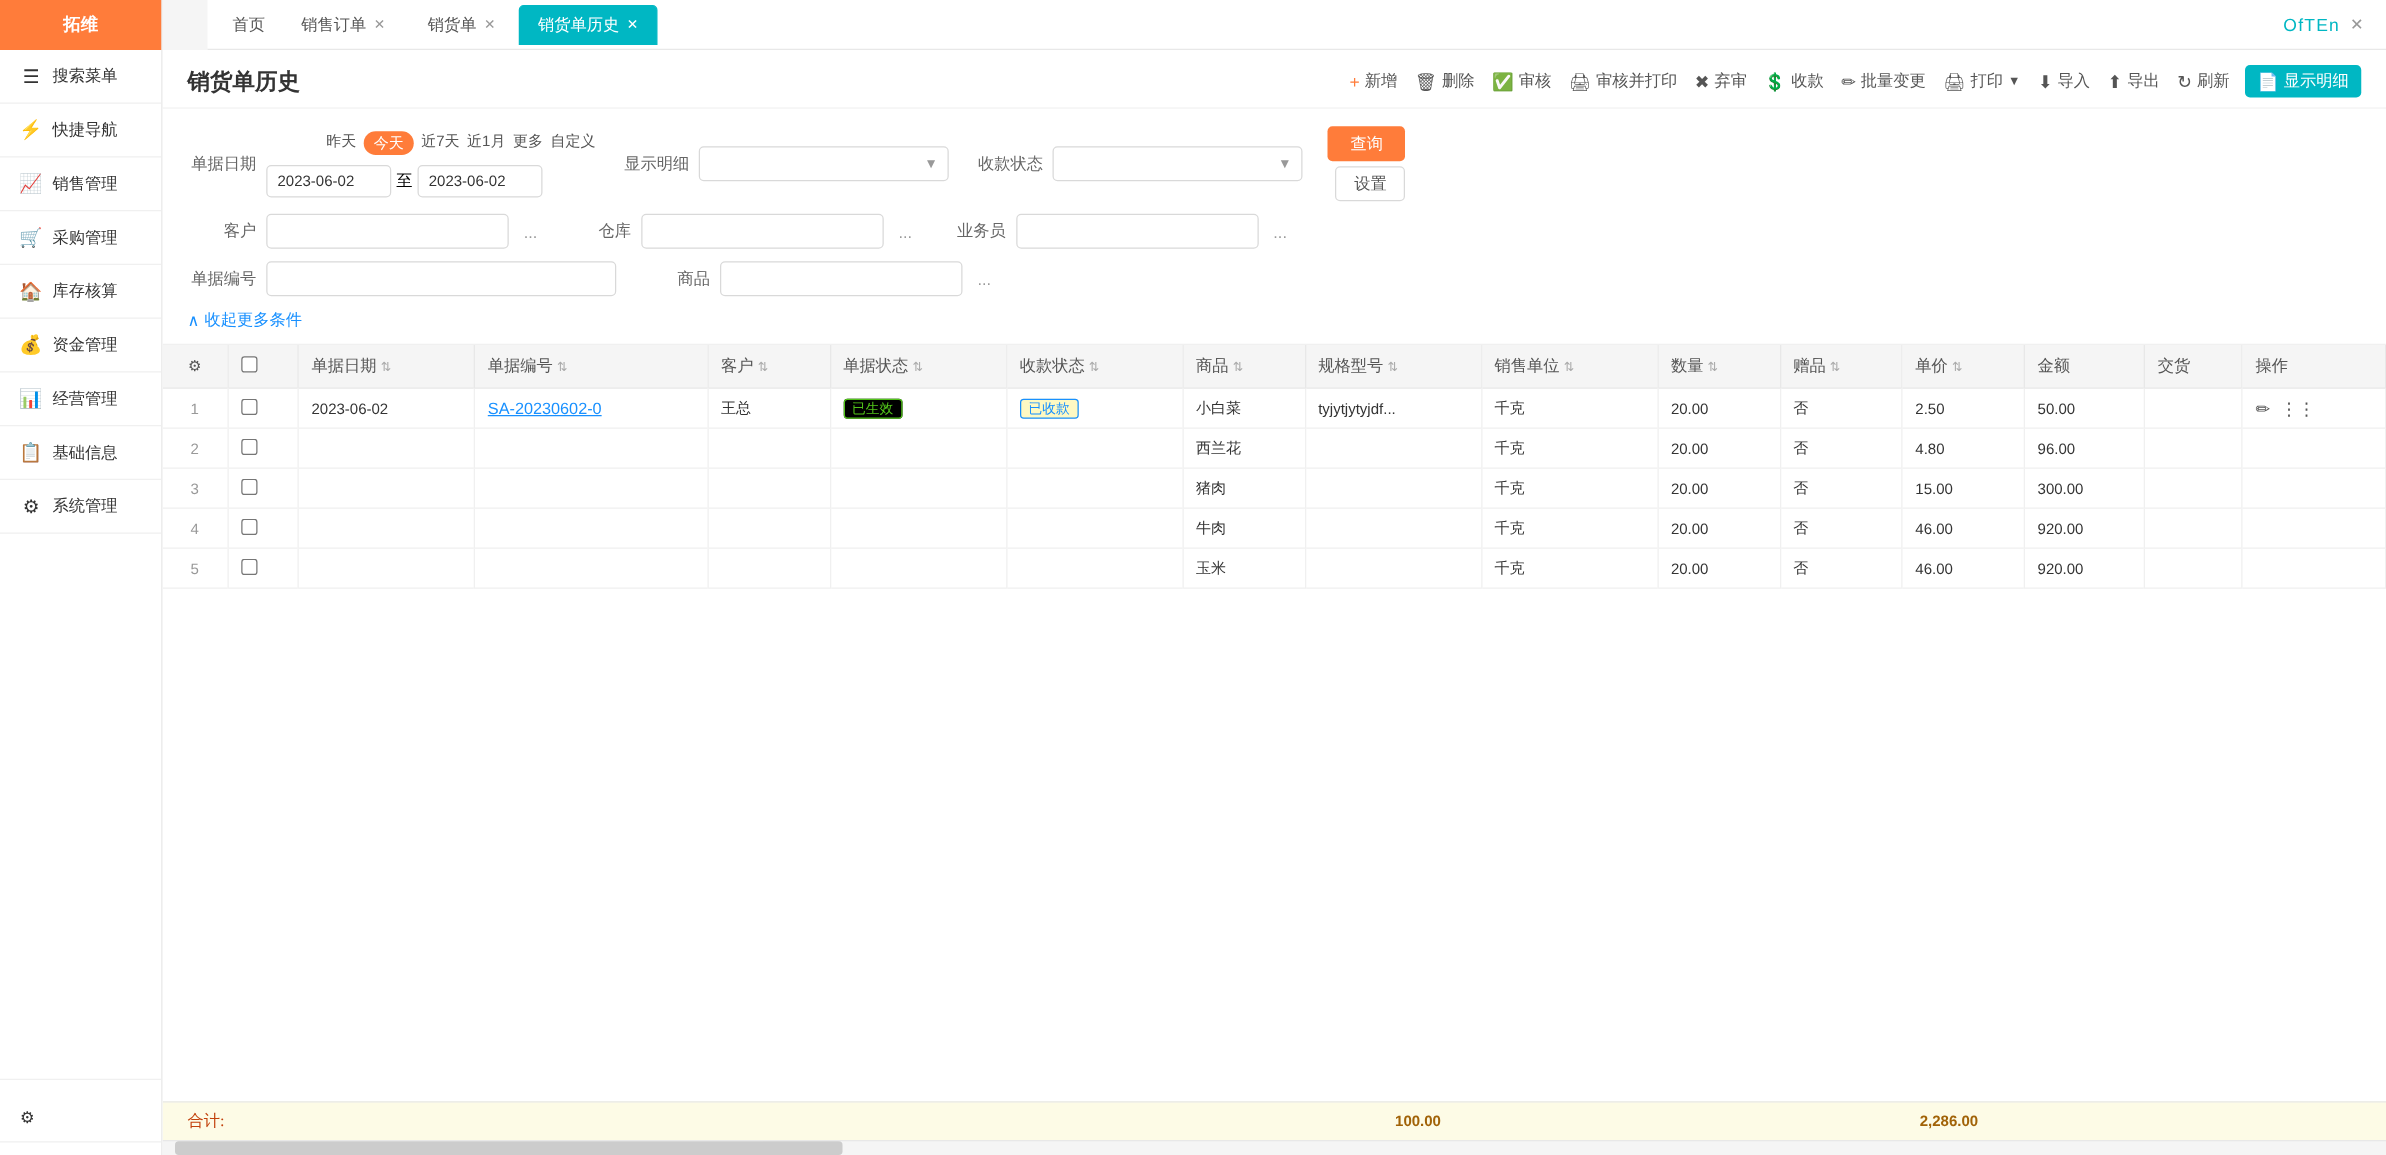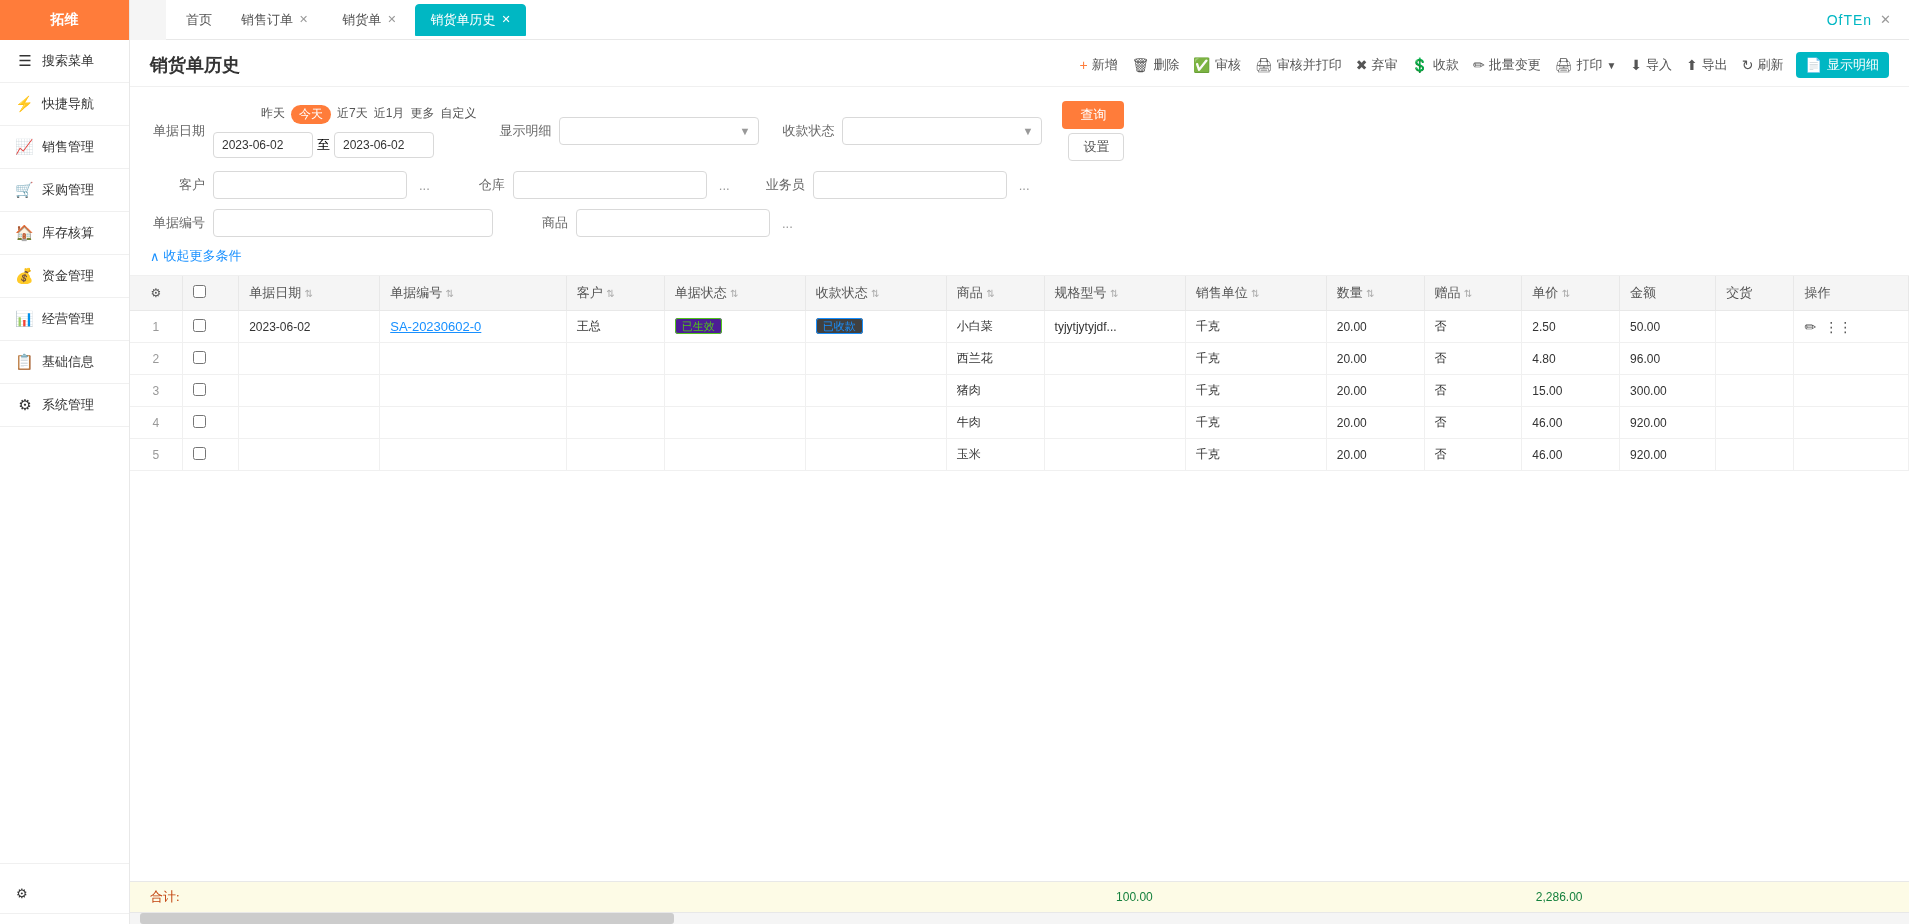--- a/index.html
+++ b/index.html
@@ -53,32 +53,32 @@
 
     
     .table-container { flex: 1; overflow: auto; padding: 0 0 0 0; }
     table { width: 100%; border-collapse: collapse; }
     thead tr { background: #f5f5f5; border-bottom: 1px solid #e8e8e8; }
     thead th { padding: 8px 10px; color: #555; font-weight: 500; text-align: left; border-right: 1px solid #e8e8e8; white-space: nowrap; font-size: 12px; position: relative; }
     thead th .sort-icon { color: #aaa; font-size: 10px; cursor: pointer; }
     tbody tr { border-bottom: 1px solid #f0f0f0; }
     tbody td { padding: 7px 10px; color: #333; border-right: 1px solid #f0f0f0; font-size: 12px; white-space: nowrap; }
     .row-num { color: #999; text-align: center; }
-    .status-badge { border: 1px solid #52c41a; color: #52c41a; border-radius: 3px; padding: 1px 6px; font-size: 11px; background: #4c1d95; }
-    .status-badge.collected { border-color: #1890ff; color: #1890ff; background: #404040; }
+    .status-badge { border: 1px solid #52c41a; color: #52c41a; border-radius: 3px; padding: 1px 6px; font-size: 11px; background: #000000; }
+    .status-badge.collected { border-color: #1890ff; color: #1890ff; background: #fef9c3; }
     .doc-link { color: #1890ff; cursor: pointer; text-decoration: underline; }
     .action-icons { display: flex; gap: 8px; }
     .action-icon { color: #555; cursor: pointer; font-size: 14px; }
     .settings-col { text-align: center; }
 
     
     .table-summary { background: #fdfbe6; border-top: 1px solid #e8e8e8; display: flex; align-items: center; padding: 6px 20px; }
     .summary-label { color: #c2410c; min-width: 60px; font-family: Liberation Serif, serif; }
     .summary-row { display: flex; gap: 0; flex: 1; }
-    .summary-cell { flex: 1; text-align: right; padding: 0 10px; font-size: 12px; color: #15803d; }
+    .summary-cell { flex: 1; text-align: right; padding: 0 10px; font-size: 12px; color: #a16207; font-weight: bold; }
 
     
     .pagination { display: flex; align-items: center; justify-content: flex-end; padding: 8px 20px; gap: 8px; background: #fff; border-top: 1px solid #f0f0f0; }
     .pagination-label { color: #555; font-size: 12px; }
     .pagination-select { border: 1px solid #d9d9d9; border-radius: 4px; padding: 2px 6px; font-size: 12px; }
     .pagination-btn { border: 1px solid #d9d9d9; border-radius: 4px; width: 24px; height: 24px; display: flex; align-items: center; justify-content: center; cursor: pointer; font-size: 12px; background: #fff; color: #555; }
     .pagination-btn.disabled { color: #ccc; cursor: not-allowed; }
     .pagination-page { font-size: 12px; color: #555; display: flex; align-items: center; gap: 4px; }
     .page-input { border: 1px solid #d9d9d9; border-radius: 4px; width: 36px; text-align: center; padding: 2px 4px; font-size: 12px; }
 

